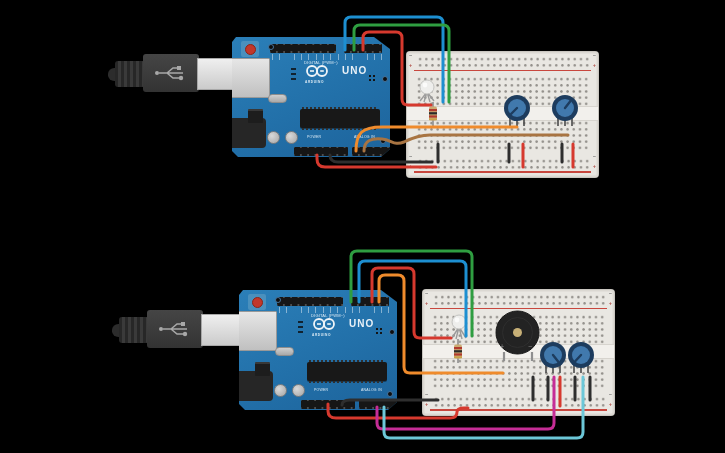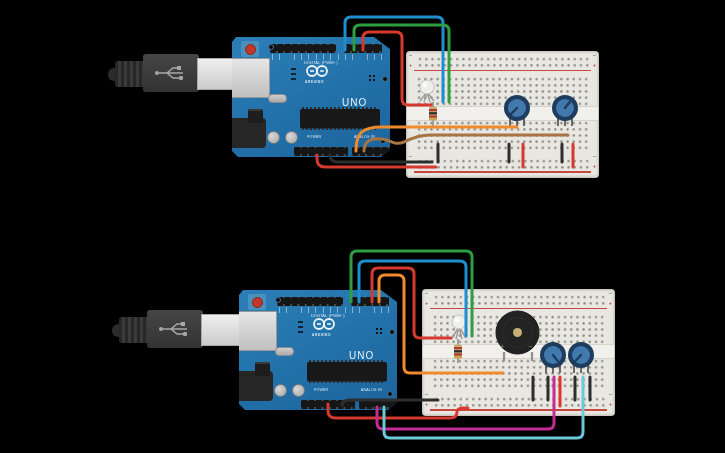--- a/index.html
+++ b/index.html
@@ -9,21 +9,21 @@
   
   .arduino{position:absolute;width:158px;height:120px;
     background:linear-gradient(155deg,#2b7fb8 0%,#2270a9 55%,#1d639b 100%);
     clip-path:polygon(4px 0,142px 0,158px 12px,158px 112px,149px 120px,6px 120px,0 114px,0 5px);}
   .hdr{position:absolute;height:9px;background:#161616;border-radius:1px;
     background-image:radial-gradient(#4d4d4d 1.1px,transparent 1.35px);
     background-size:7.3px 9px;background-position:3.2px 4px;background-color:#161616;}
   .pinlabels{position:absolute;height:6px;opacity:.55;
     background:repeating-linear-gradient(90deg,rgba(255,255,255,.8) 0 .8px,transparent .8px 7.3px);}
   .lbl{position:absolute;color:#d9e9f4;font-size:4px;line-height:1;letter-spacing:.2px;white-space:nowrap;}
-  .uno{position:absolute;font-size:10px;font-weight:normal;color:#e9f1f7;letter-spacing:1px;line-height:1;margin-top:32px;}
+  .uno{position:absolute;font-size:10px;font-weight:bold;color:#e9f1f7;letter-spacing:1px;line-height:1;}
   .brandsm{position:absolute;font-size:3.2px;font-weight:bold;color:#dcebf5;letter-spacing:.6px;line-height:1;}
   .chip{position:absolute;background:#181818;border-radius:2px;box-shadow:0 1px 0 rgba(0,0,0,.4);}
   .chip:before{content:"";position:absolute;left:2px;right:2px;top:-2px;height:2px;
     background:repeating-linear-gradient(90deg,#2e2e2e 0 1.6px,transparent 1.6px 4px);}
   .chip:after{content:"";position:absolute;left:2px;right:2px;bottom:-2px;height:2px;
     background:repeating-linear-gradient(90deg,#2e2e2e 0 1.6px,transparent 1.6px 4px);}
   .port{position:absolute;background:linear-gradient(#e6e6e6,#c0c0c0);border:1px solid #999;border-radius:1px;}
   .jack{position:absolute;background:#262626;border-radius:2px 4px 4px 2px;}
   .cap{position:absolute;border-radius:50%;background:radial-gradient(circle at 35% 35%,#d9d9d9,#a5a5a5);
     border:1px solid #7e7e7e;}

